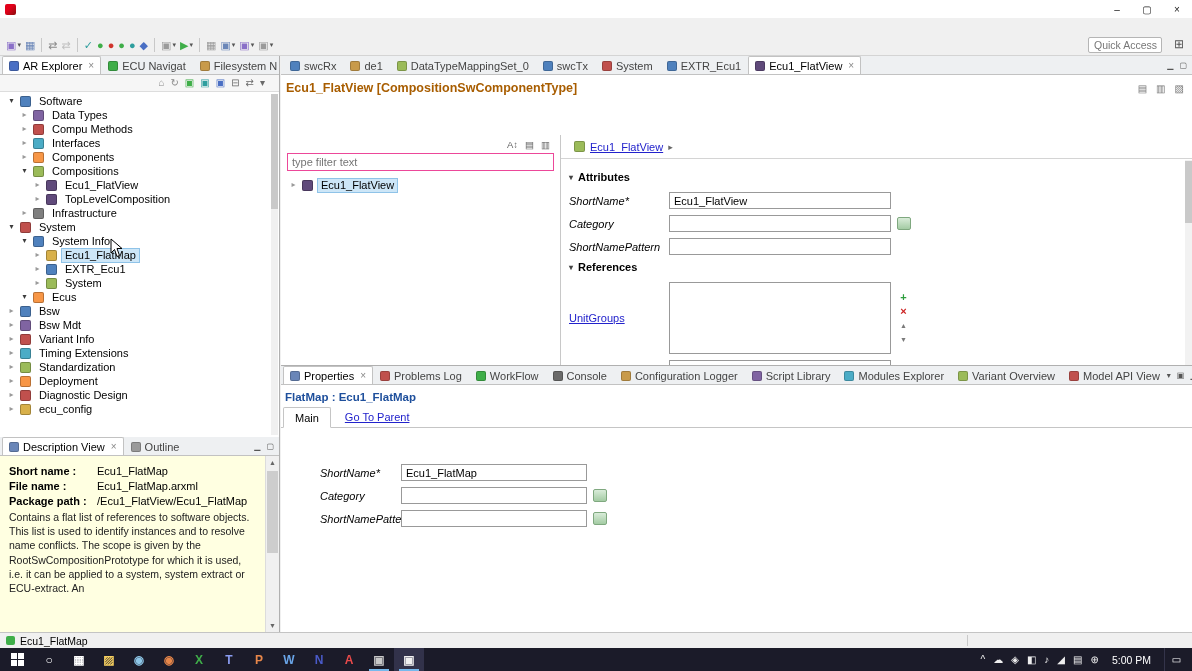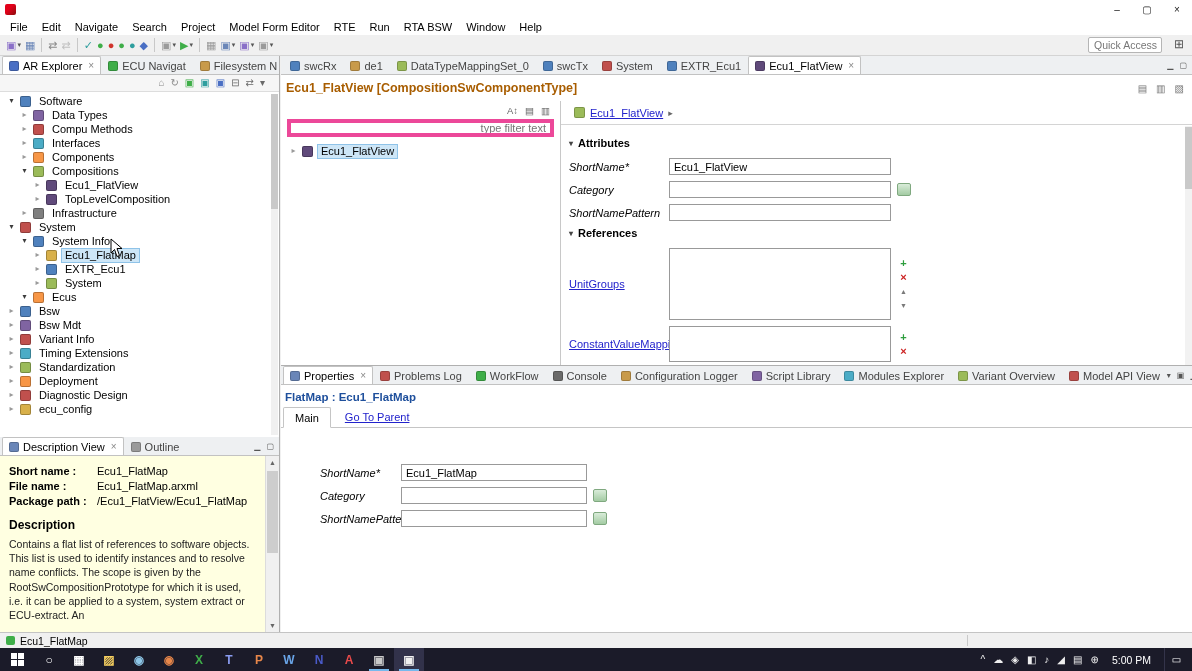--- a/index.html
+++ b/index.html
@@ -55,28 +55,28 @@
 .desc-label{font-weight:bold;width:88px;flex:none;}
 .desc-section{font-weight:bold;font-size:12px;margin:11px 0 5px;}
 .desc-body{font-size:10.5px;line-height:1.35;color:#222;}
 .desc-scroll{position:absolute;right:0;top:0;bottom:0;width:14px;background:#f0f0f0;border-left:1px solid #dcdcdc;}
 .ds-arrow{position:absolute;left:0;right:0;height:13px;display:flex;align-items:center;justify-content:center;font-size:7px;color:#666;}
 .ds-arrow.up{top:0;} .ds-arrow.down{bottom:0;}
 .ds-thumb{position:absolute;left:1px;right:1px;top:15px;height:82px;background:#cdcdcd;}
 
 
 .right-col{position:absolute;top:56px;left:281px;right:0;bottom:39px;display:flex;flex-direction:column;background:#fff;}
-.editor{height:291px;background:#fff;border-bottom:1px solid #b0b0b0;display:flex;flex-direction:column;flex:none;}
+.editor{height:291px;background:#fff;border-bottom:1px solid #b0b0b0;display:flex;flex-direction:column;flex:none;gap:34px;}
 .editor-heading-row{height:26px;display:flex;align-items:center;padding:0 8px 0 5px;flex:none;}
 .editor-heading{color:#a85d00;font-weight:bold;font-size:12.5px;}
 .heading-icons{margin-left:auto;display:flex;gap:9px;color:#777;font-size:10px;}
 .editor-body{flex:1;display:flex;min-height:0;}
 .editor-left{width:280px;border-right:1px solid #c8c8c8;display:flex;flex-direction:column;flex:none;}
 .el-header{height:18px;display:flex;justify-content:flex-end;align-items:center;gap:7px;padding-right:10px;color:#666;font-size:9.5px;flex:none;}
-.filter-input{margin:0 6px 5px 6px;height:18px;border:4px solid #ec4899;padding:0 4px;font-size:11px;font-family:inherit;color:#333;text-align:right;}
+.filter-input{margin:0 6px 5px 6px;height:18px;border:1px solid #ec4899;padding:0 4px;font-size:11px;font-family:inherit;color:#333;}
 .editor-tree{flex:1;padding:2px 0 0 4px;background:#fff;}
 .editor-right{flex:1;position:relative;min-width:0;display:flex;flex-direction:column;}
 .breadcrumb-row{height:24px;display:flex;align-items:center;gap:5px;padding-left:13px;border-bottom:1px solid #d4d4d4;flex:none;}
 .crumb-icon{width:11px;height:11px;background:#9bbb59;border-radius:2px;box-shadow:inset 0 0 0 1px rgba(0,0,0,.2);}
 .link{color:#2222cc;text-decoration:underline;cursor:pointer;}
 .crumb-caret{color:#666;font-size:9px;}
 .form-area{flex:1;padding:8px 14px 0 8px;overflow:hidden;}
 .section-hdr{display:flex;align-items:center;gap:5px;font-weight:bold;margin:4px 0 9px;}
 .section-hdr .tri{font-size:8px;color:#444;}
 .f-row{display:flex;align-items:center;margin-bottom:6px;}
@@ -137,33 +137,20 @@
 
   <div class="titlebar">
     <span class="app-icon"></span>
     <div class="win-controls">
       <span class="win-btn">–</span>
       <span class="win-btn">▢</span>
       <span class="win-btn">×</span>
     </div>
   </div>
 
-  <div class="menubar">
-      <span class="menu-item">File</span>
-      <span class="menu-item">Edit</span>
-      <span class="menu-item">Navigate</span>
-      <span class="menu-item">Search</span>
-      <span class="menu-item">Project</span>
-      <span class="menu-item">Model Form Editor</span>
-      <span class="menu-item">RTE</span>
-      <span class="menu-item">Run</span>
-      <span class="menu-item">RTA BSW</span>
-      <span class="menu-item">Window</span>
-      <span class="menu-item">Help</span>
-    </div>
 
   <div class="toolbar-row">
     <div style="display:flex;align-items:center;">
         <span class="tool-btn">
           <span class="tool-glyph" style="color: rgb(138, 111, 200);">▣</span>
           <span class="tool-caret">▾</span>
         </span>
         <span class="tool-btn">
           <span class="tool-glyph" style="color: rgb(106, 134, 184);">▦</span>
         </span>
@@ -396,21 +383,20 @@
           </div>
           <div class="desc-row">
             <span class="desc-label">File name :</span>
             <span class="desc-value">Ecu1_FlatMap.arxml</span>
           </div>
           <div class="desc-row">
             <span class="desc-label">Package path :</span>
             <span class="desc-value">/Ecu1_FlatView/Ecu1_FlatMap</span>
           </div>
         </div>
-      <div class="desc-section">Description</div>
       <div class="desc-body">Contains a flat list of references to software objects. This list is used to identify instances and to resolve name conflicts. The scope is given by the RootSwCompositionPrototype for which it is used, i.e. it can be applied to a system, system extract or ECU-extract. An</div>
       <div class="desc-scroll">
         <span class="ds-arrow up">▲</span>
         <div class="ds-thumb"></div>
         <span class="ds-arrow down">▼</span>
       </div>
     </div>
   </div>
 
   <div class="right-col">

